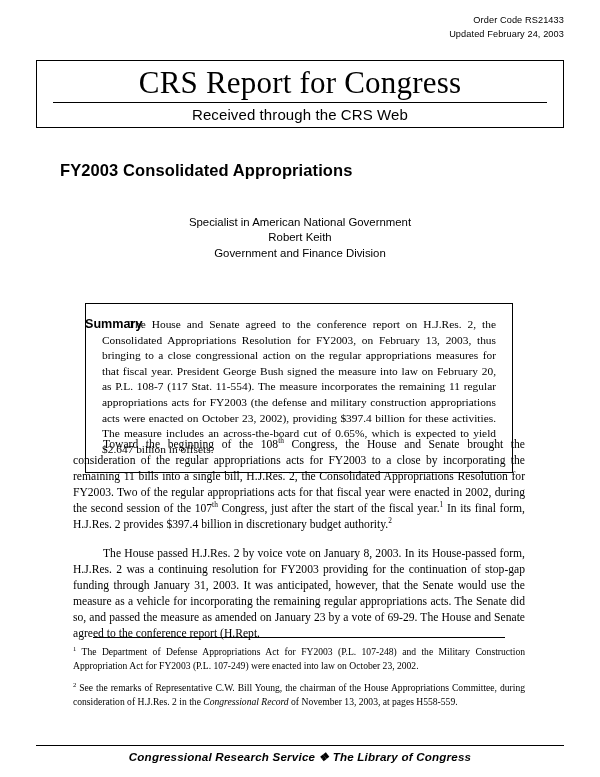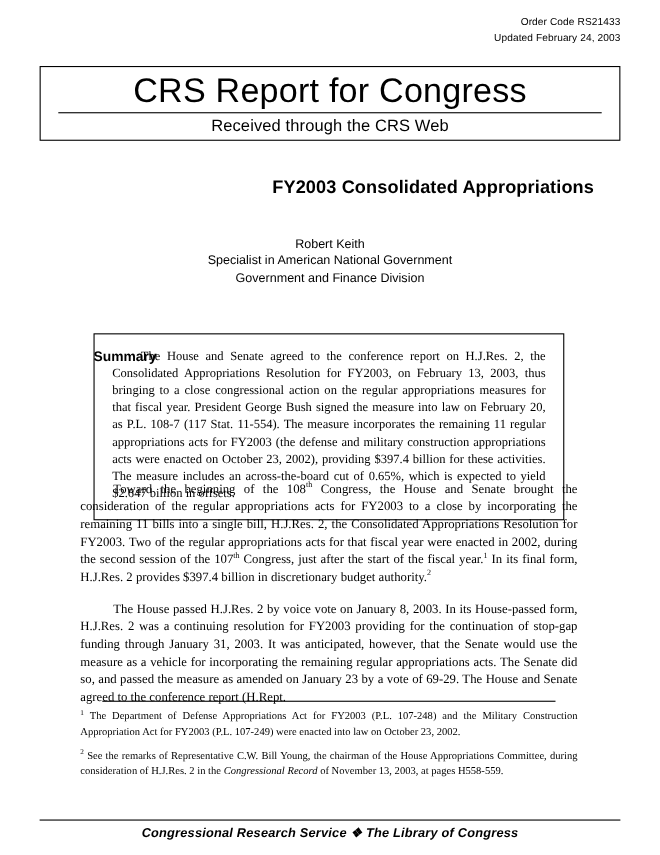--- a/index.html
+++ b/index.html
@@ -40,21 +40,21 @@
   .banner {
     position: absolute;
     left: 36px;
     top: 60px;
     width: 528px;
     height: 68px;
     border: 1.6px solid #000;
     box-sizing: border-box;
   }
   .banner-title {
-    font-family: Liberation Sans, sans-serif;
+    font-family: Liberation Serif, serif;
     font-size: 31px;
     font-weight: 400;
     text-align: center;
     line-height: 36px;
     margin-top: 4px;
     letter-spacing: 0.2px;
   }
   .banner-rule {
     width: 494px;
     margin: 1px auto 0 auto;
@@ -68,21 +68,21 @@
     margin-top: 1px;
     letter-spacing: 0.1px;
   }
 
   
   .doc-title {
     position: absolute;
     left: 60px;
     top: 160px;
     width: 480px;
-    text-align: right;
+    text-align: left;
     font-family: "Liberation Sans", sans-serif;
     font-weight: bold;
     font-size: 16.5px;
     line-height: 21px;
     letter-spacing: 0.1px;
   }
 
   
   .author {
     position: absolute;
@@ -205,22 +205,22 @@
     <div class="banner-title">CRS Report for Congress</div>
     <div class="banner-rule"></div>
     <div class="banner-sub">Received through the CRS Web</div>
   </div>
 
   <div class="doc-title">
     <div>FY2003 Consolidated Appropriations</div>
   </div>
 
   <div class="author">
+    <div>Specialist in American National Government</div>
     <div>Robert Keith</div>
-    <div>Specialist in American National Government</div>
     <div>Government and Finance Division</div>
   </div>
 
   <div class="summary-heading">Summary</div>
 
   <div class="summary-box">
     <p>The House and Senate agreed to the conference report on H.J.Res. 2, the Consolidated Appropriations Resolution for FY2003, on February 13, 2003, thus bringing to a close congressional action on the regular appropriations measures for that fiscal year.  President George Bush signed the measure into law on February 20, as P.L. 108-7 (117 Stat. 11-554).   The measure incorporates the remaining 11 regular appropriations acts for FY2003 (the defense and military construction appropriations acts were enacted on October 23, 2002), providing $397.4 billion for these activities.  The measure includes an across-the-board cut of 0.65%, which is expected to yield $2.647 billion in offsets.</p>
   </div>
 
   <div class="body-text">

